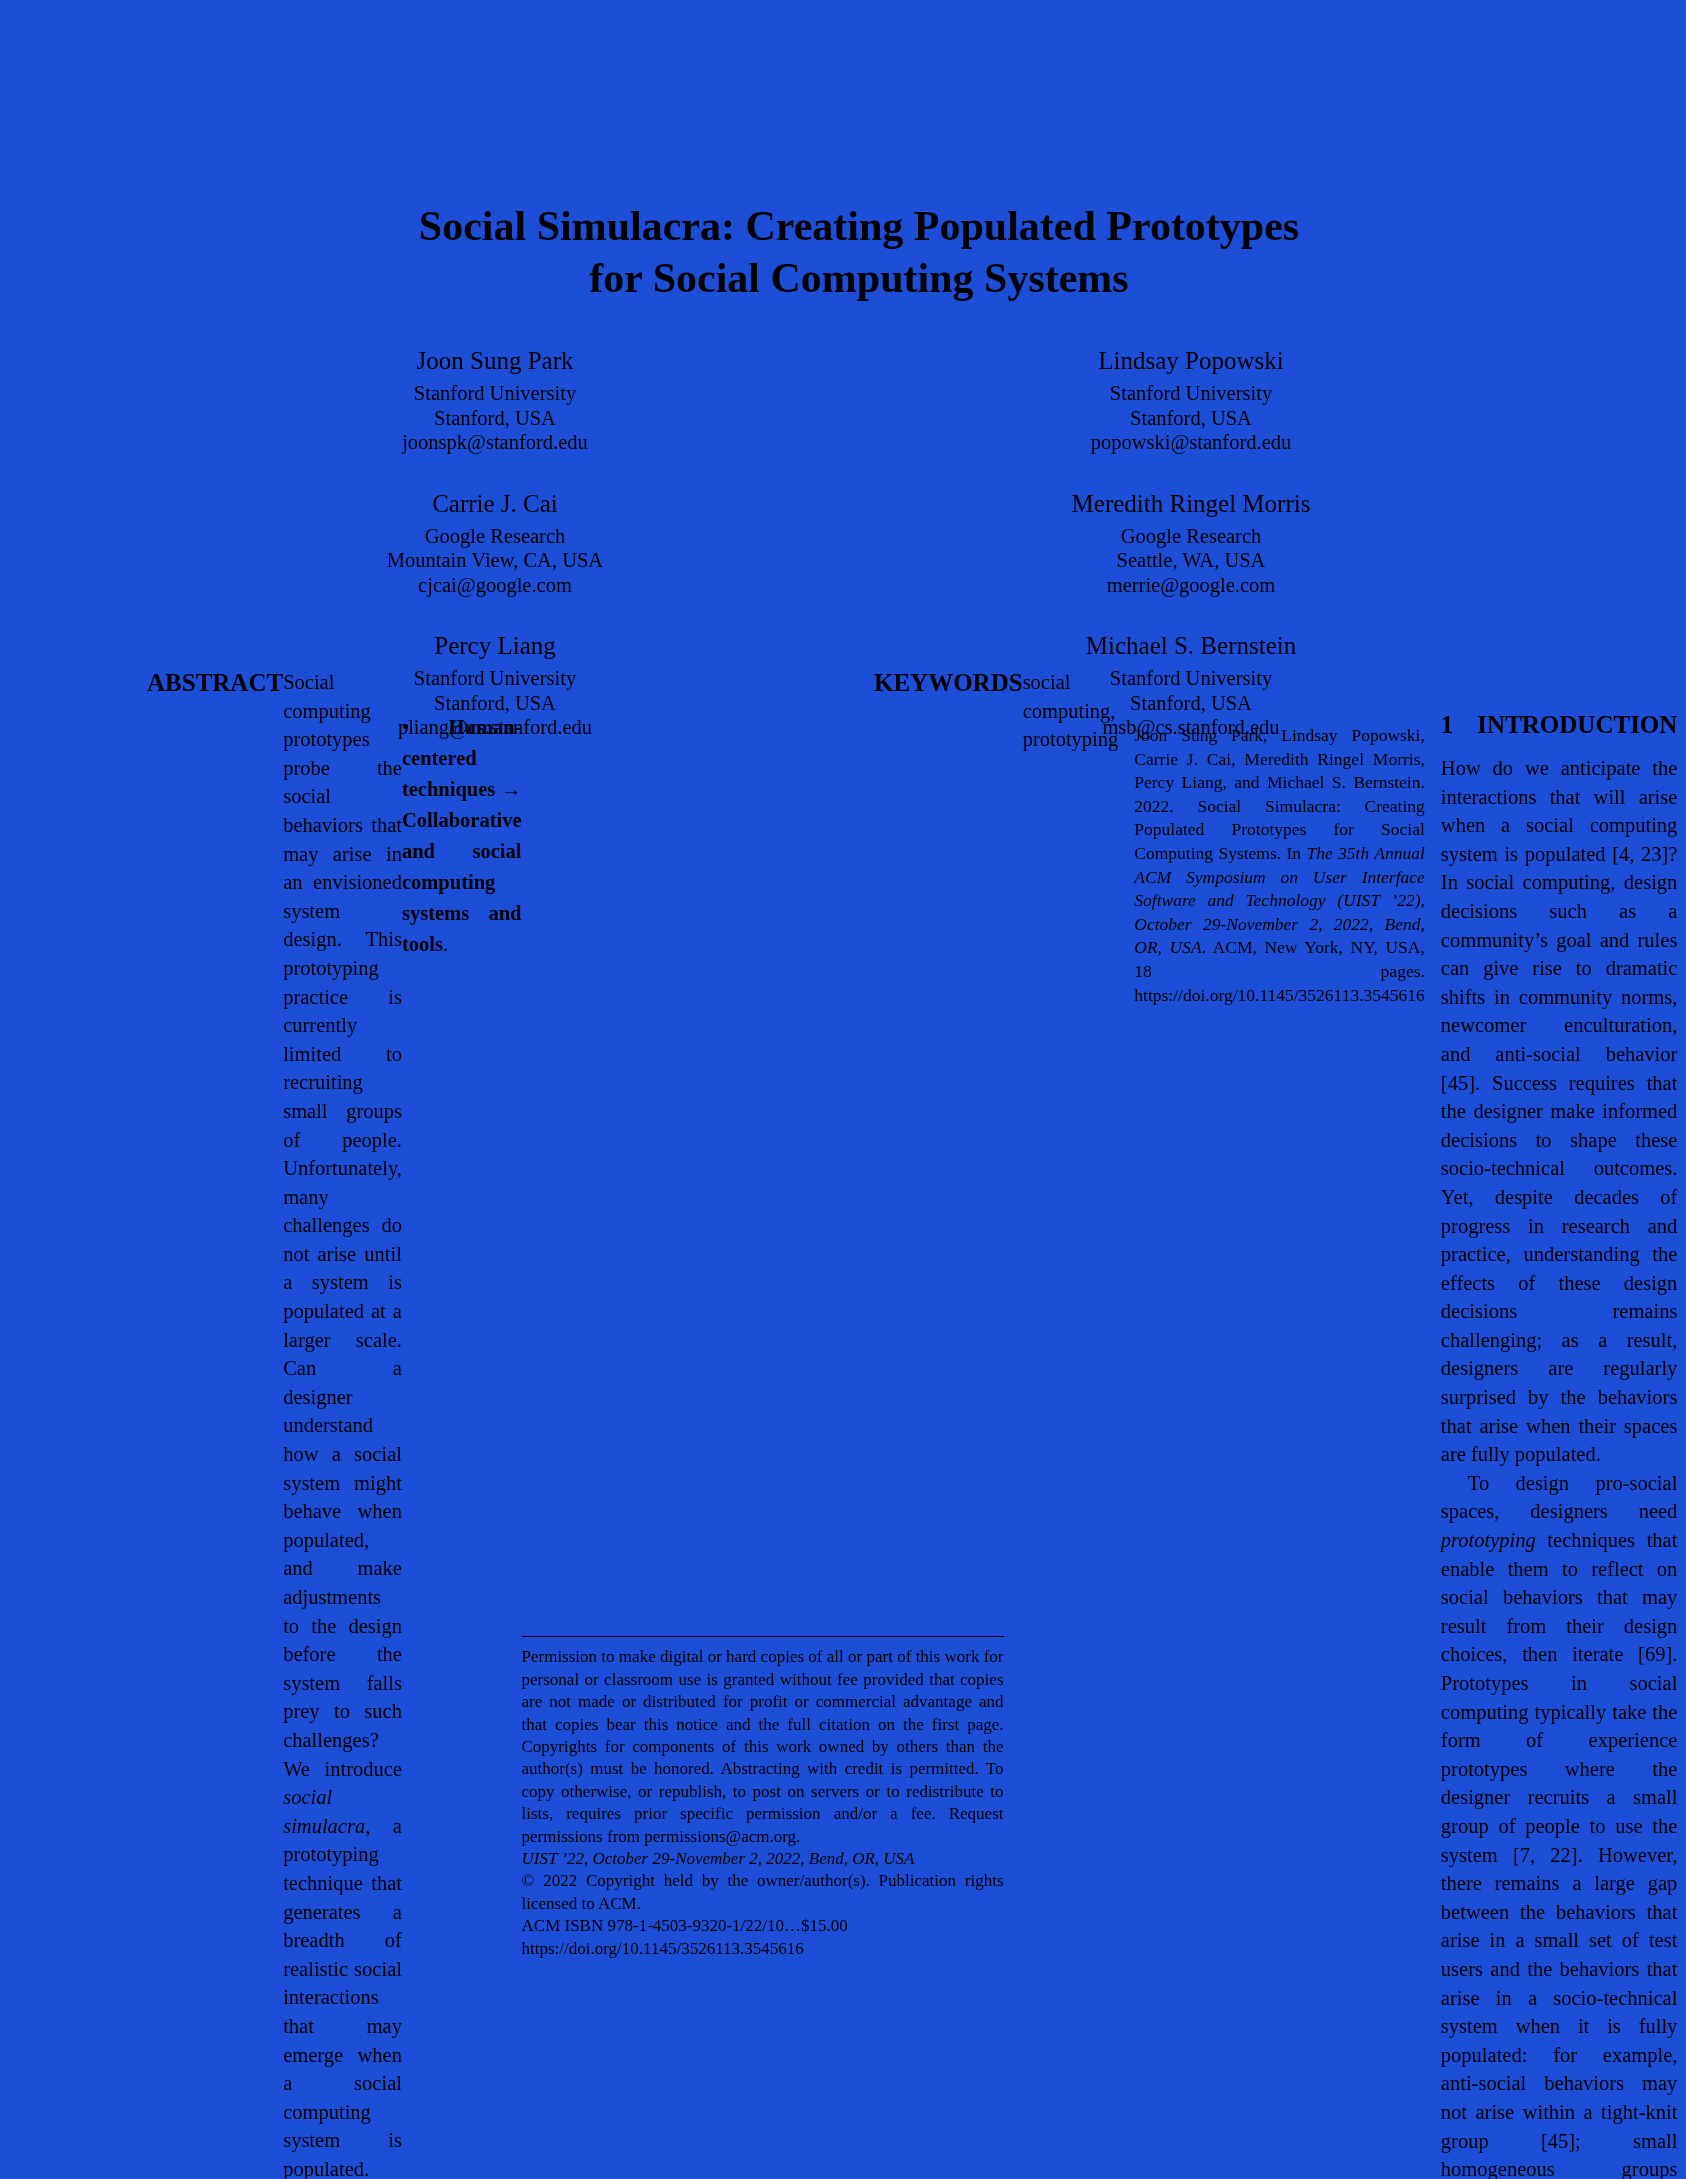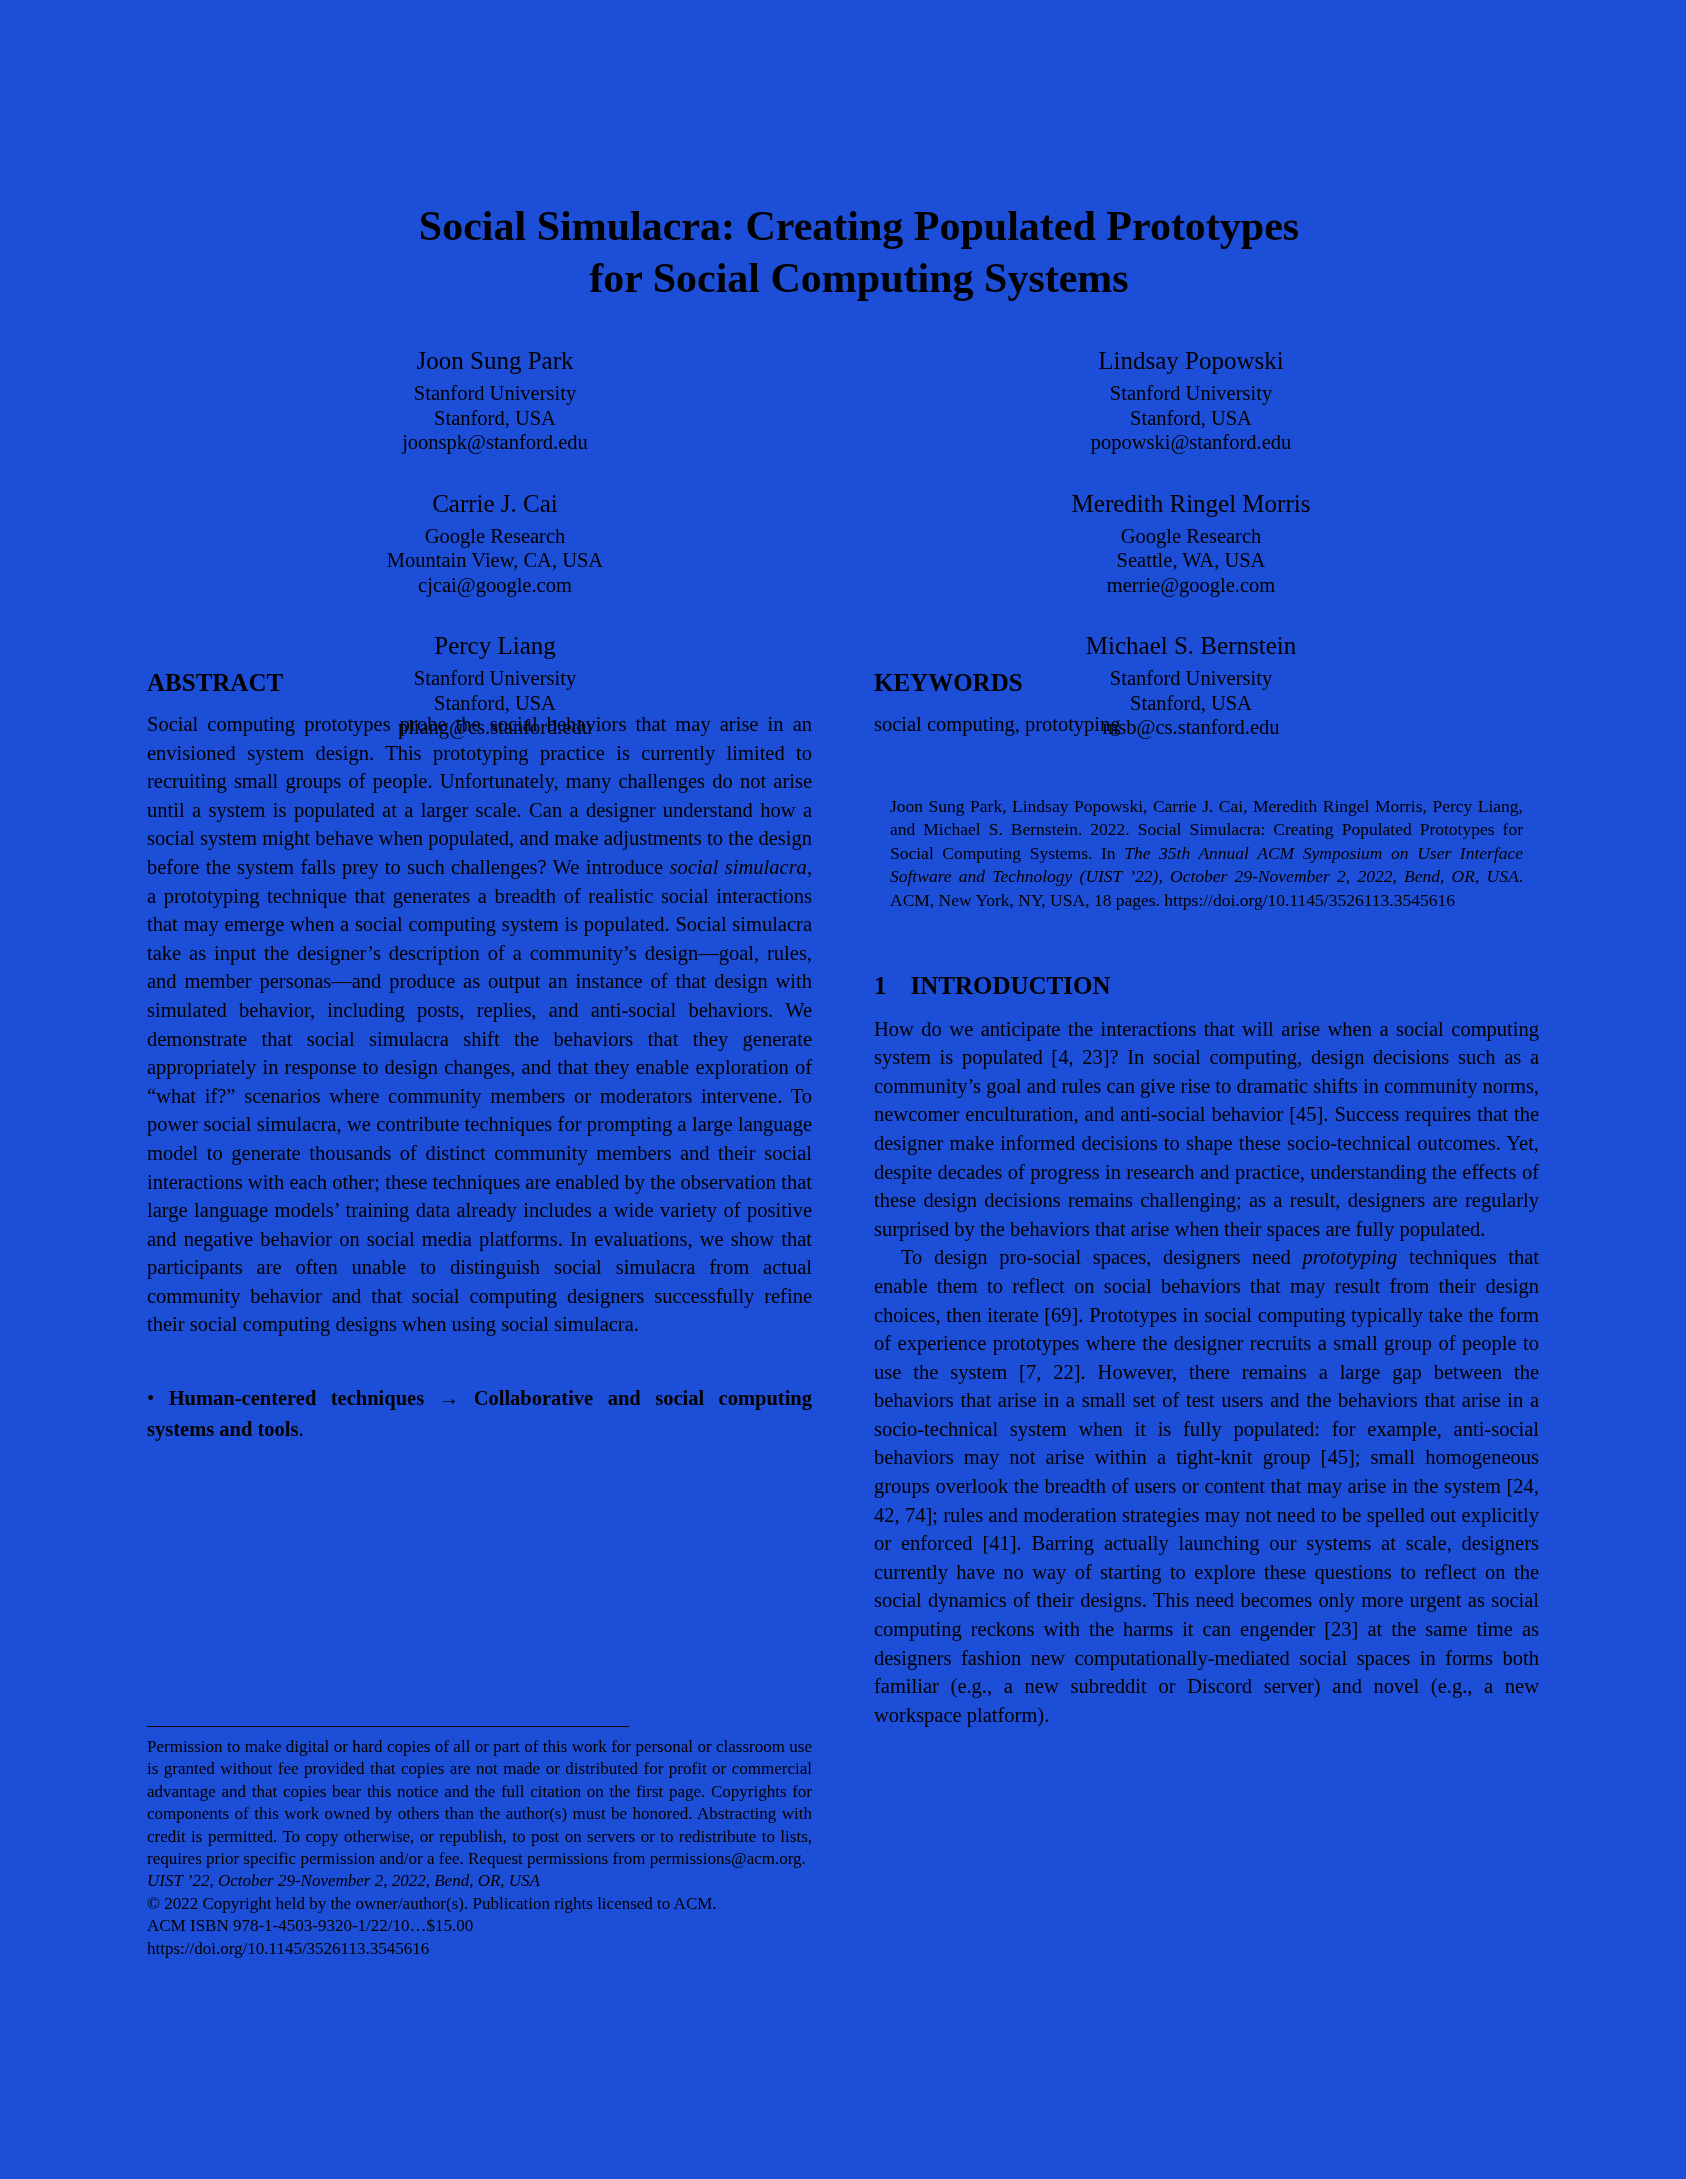--- a/index.html
+++ b/index.html
@@ -41,21 +41,20 @@
     top: 668px;
     left: 147px;
     width: 1392px;
     height: 1292px;
     display: flex;
     gap: 62px;
   }
   .col {
     width: 665px;
     display: flex;
-    flex-direction: column;
   }
   h2.sect {
     font-size: 25px;
     line-height: 30px;
     font-weight: bold;
     margin: 0 0 12px 0;
   }
   .body-text {
     font-size: 20.5px;
     line-height: 28.6px;

